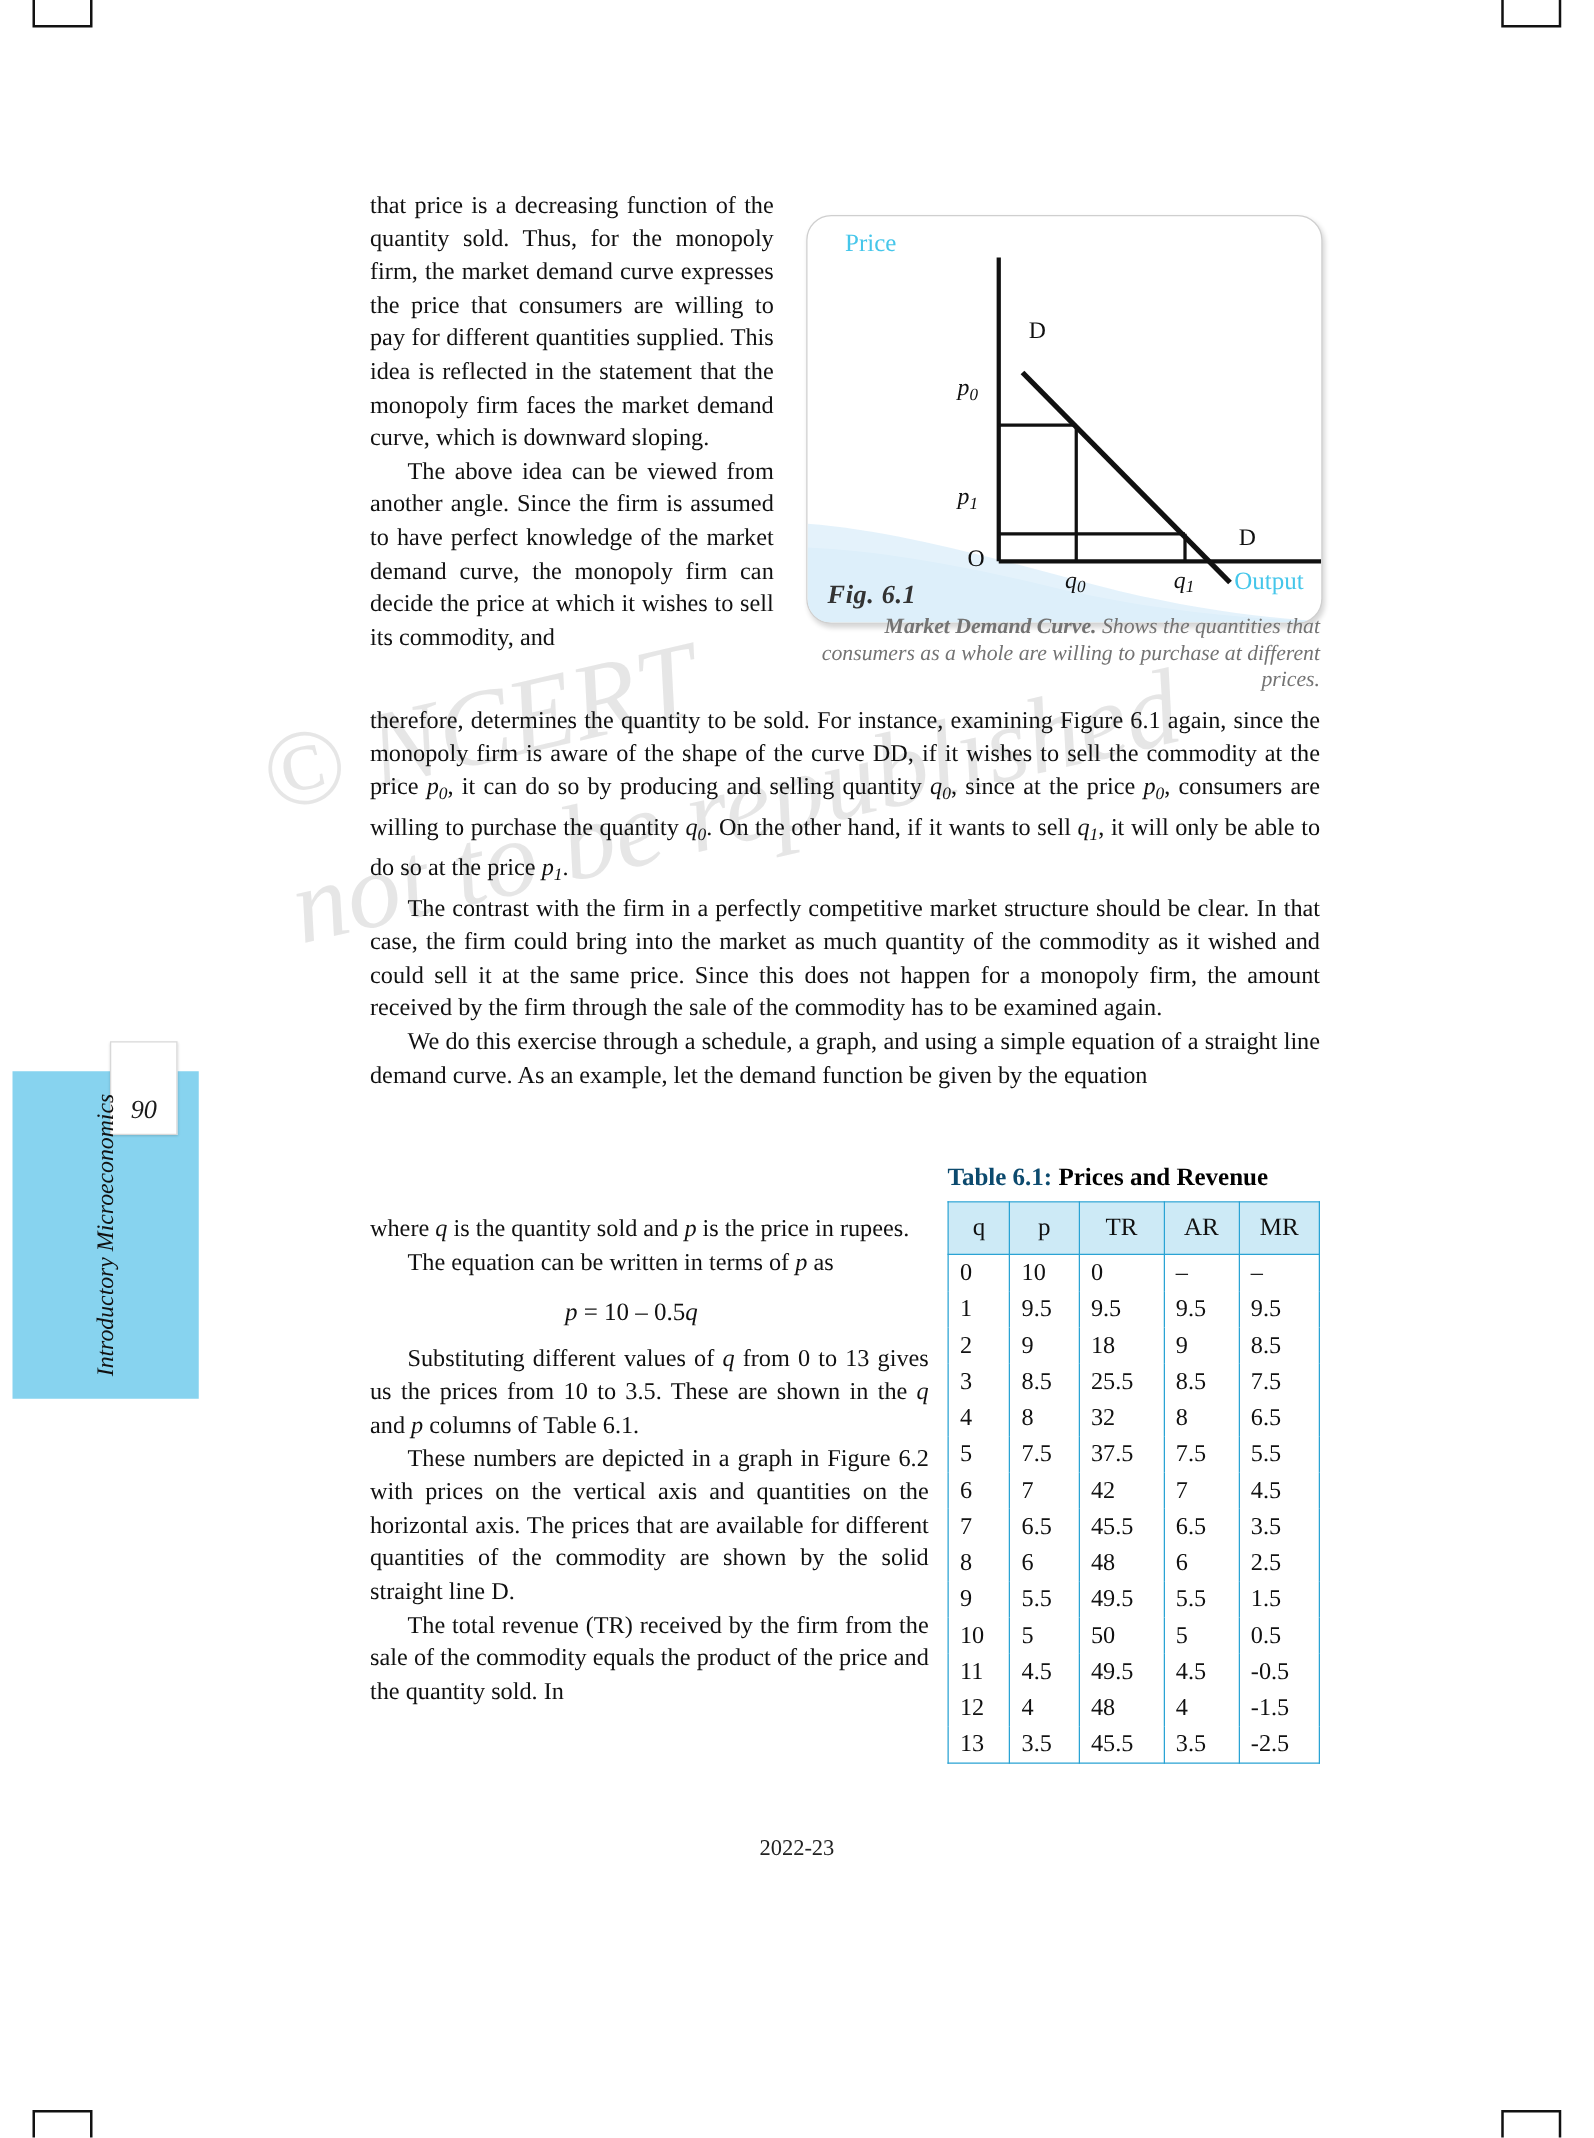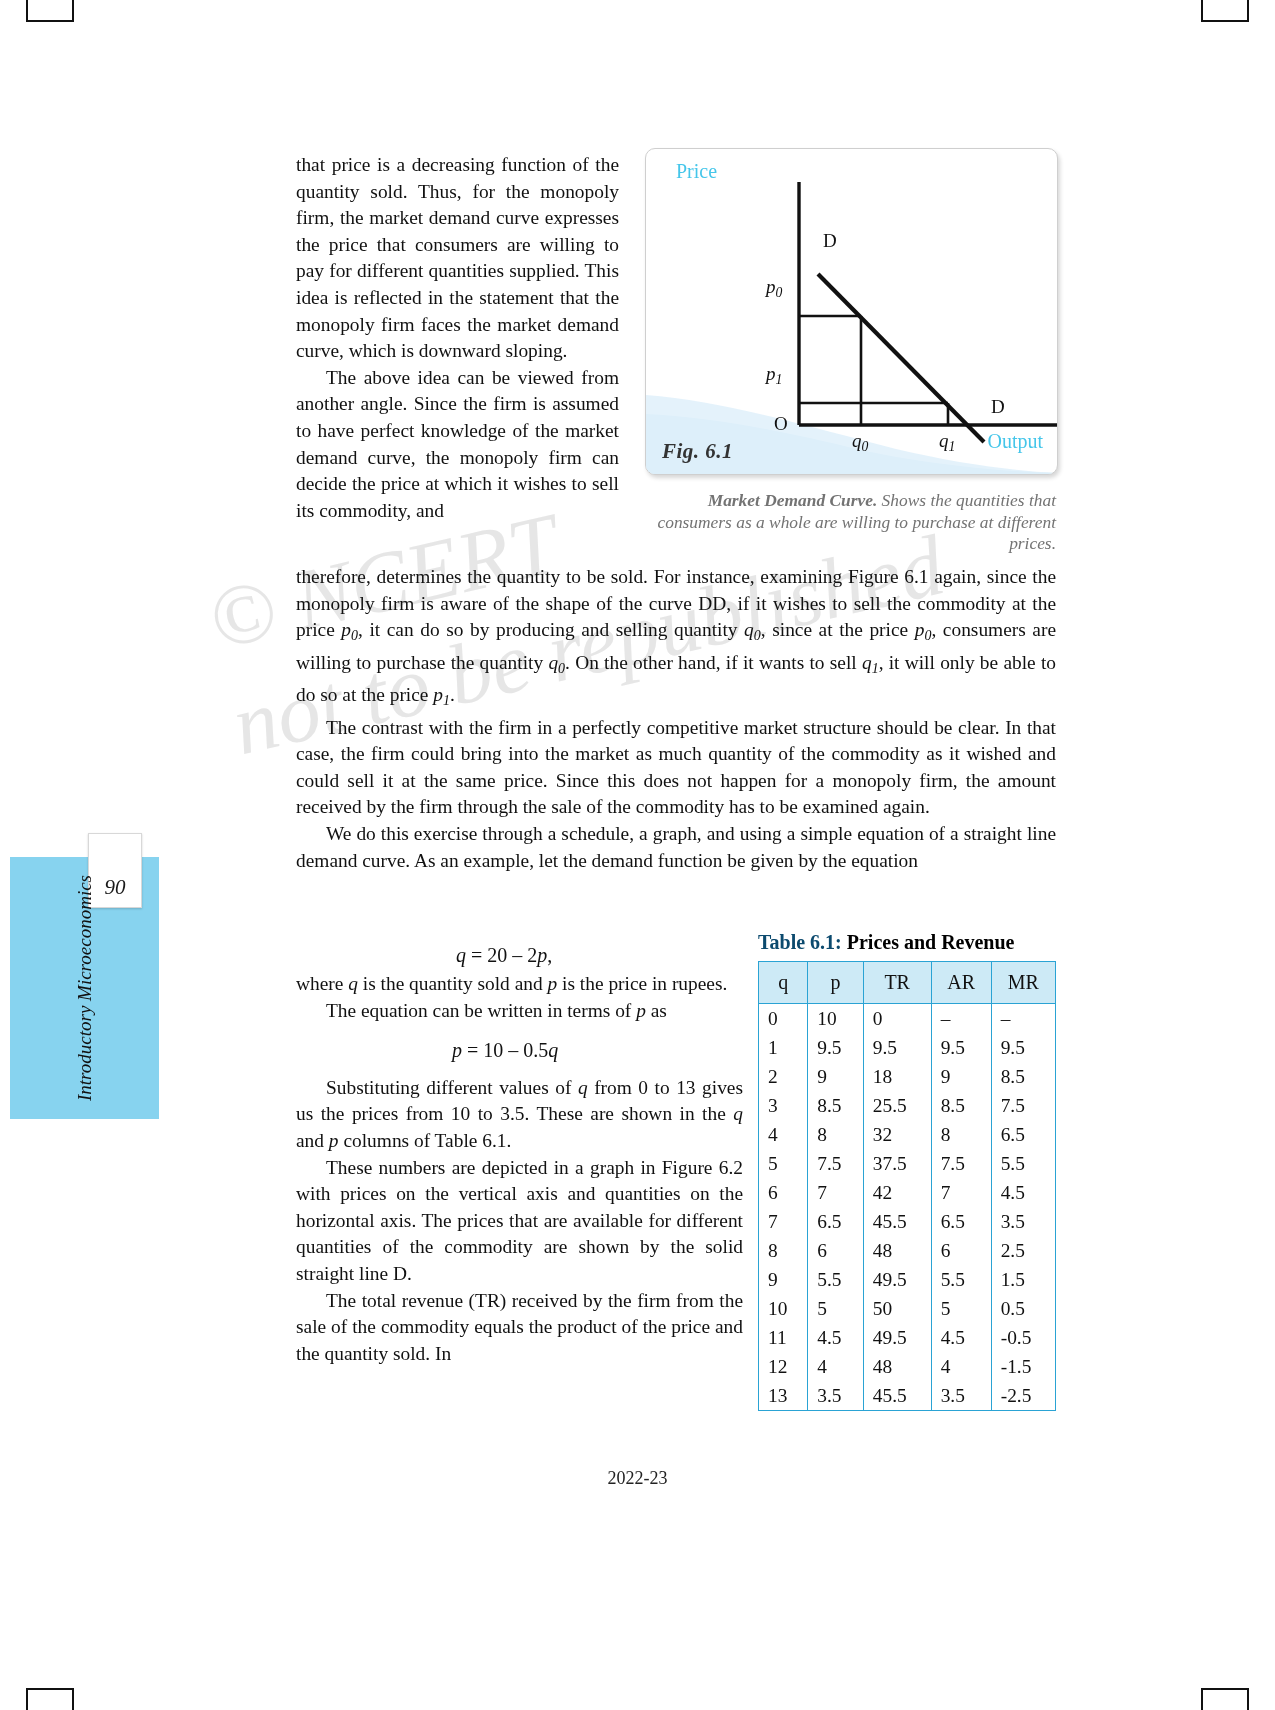--- a/index.html
+++ b/index.html
@@ -64,22 +64,22 @@
   .col-left2 p { margin:0; }
   .col-left2 p.ind { text-indent:30px; }
 
   .eq { display:block; text-align:left; margin:14px 0 12px 0; padding-left:160px; font-size:20px; }
   .eq2 { display:block; text-align:left; margin:13px 0 11px 0; padding-left:156px; font-size:20px; }
   i.v { font-style:italic; }
   .sub { font-size:0.72em; vertical-align:-0.28em; font-style:italic; }
 
   
   .figbox {
-    position:absolute; left:645px; top:148px; width:411px; height:325px;
-    background:#fff; border:1px solid #cfcfcf; border-radius:10px;
+    position:absolute; left:645px; top:172px; width:411px; height:325px;
+    background:#fff; border:1px solid #cfcfcf; border-radius:20px;
     box-shadow:2px 3px 4px rgba(0,0,0,.16);
     overflow:hidden;
   }
   .figbox svg { position:absolute; left:0; top:0; }
   .figlabel {
     position:absolute; left:16px; bottom:10px;
     font-weight:bold; font-style:italic; font-size:21px; color:#333;
     letter-spacing:.5px;
   }
   .figcaption {
@@ -200,23 +200,20 @@
   <div class="figcaption">
     <b>Market Demand Curve.</b><span> Shows the quantities that consumers as a whole are willing to purchase at different prices.</span>
   </div>
 
   <div class="fullwidth" style="top:564px;">
     <p>therefore, determines the quantity to be sold. For instance, examining Figure 6.1 again, since the monopoly firm is aware of the shape of the curve DD, if it wishes to sell the commodity at the price <i class="v">p</i><span class="sub">0</span>, it can do so by producing and selling quantity <i class="v">q</i><span class="sub">0</span>, since at the price <i class="v">p</i><span class="sub">0</span>, consumers are willing to purchase the quantity <i class="v">q</i><span class="sub">0</span>. On the other hand, if it wants to sell <i class="v">q</i><span class="sub">1</span>, it will only be able to do so at the price <i class="v">p</i><span class="sub">1</span>.</p>
     <p class="ind">The contrast with the firm in a perfectly competitive market structure should be clear. In that case, the firm could bring into the market as much quantity of the commodity as it wished and could sell it at the same price. Since this does not happen for a monopoly firm, the amount received by the firm through the sale of the commodity has to be examined again.</p>
     <p class="ind">We do this exercise through a schedule, a graph, and using a simple equation of a straight line demand curve. As an example, let the demand function be given by the equation</p>
   </div>
 
-  <div class="fullwidth" style="top:928px; width:760px;">
-    <span class="eq"><i class="v">q</i> = 20 – 2<i class="v">p</i>,</span>
-  </div>
 
   <div class="col-left2" style="top:938px;">
     <div style="height:33px;"></div>
     <p>where <i class="v">q</i> is the quantity sold and <i class="v">p</i> is the price in rupees.</p>
     <p class="ind">The equation can be written in terms of <i class="v">p</i> as</p>
     <span class="eq2"><i class="v">p</i> = 10 – 0.5<i class="v">q</i></span>
     <p class="ind">Substituting different values of <i class="v">q</i> from 0 to 13 gives us the prices from 10 to 3.5. These are shown in the <i class="v">q</i> and <i class="v">p</i> columns of Table 6.1.</p>
     <p class="ind">These numbers are depicted in a graph in Figure 6.2 with prices on the vertical axis and quantities on the horizontal axis. The prices that are available for different quantities of the commodity are shown by the solid straight line D.</p>
     <p class="ind">The total revenue (TR) received by the firm from the sale of the commodity equals the product of the price and the quantity sold. In</p>
   </div>

